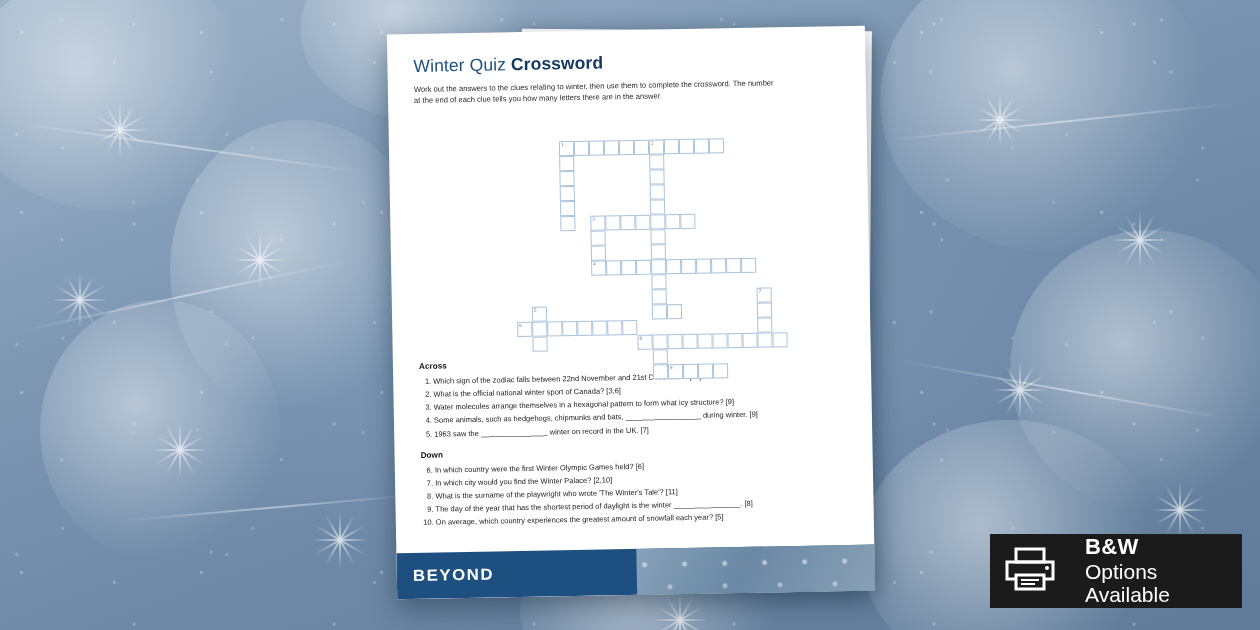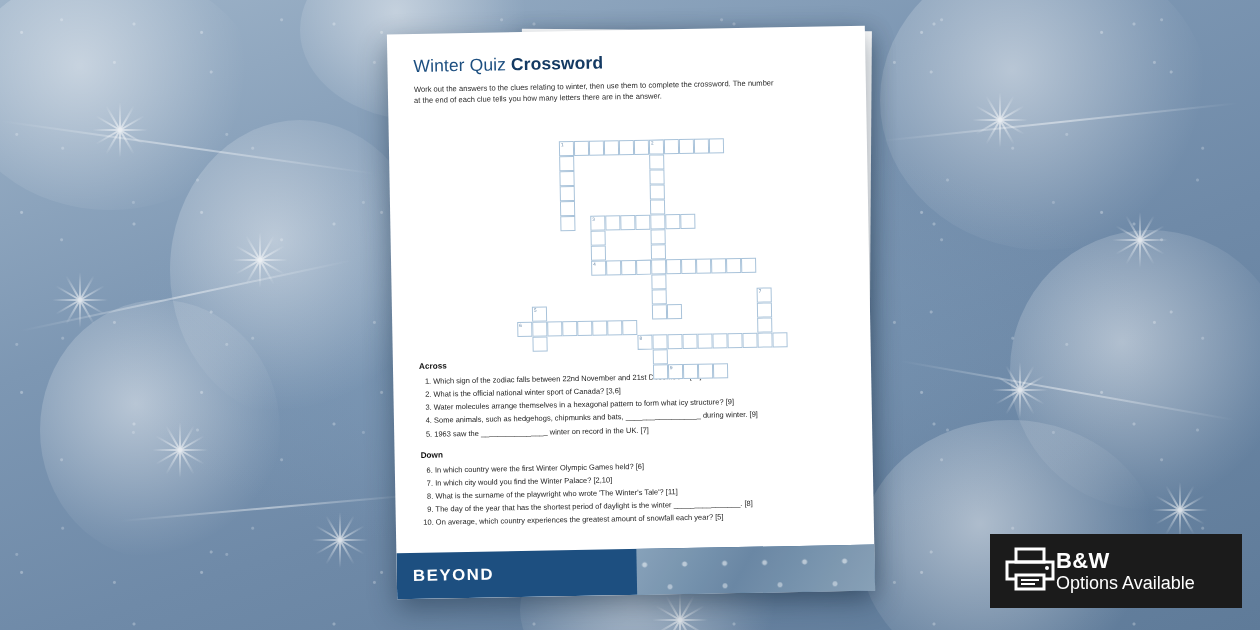--- a/index.html
+++ b/index.html
@@ -198,26 +198,26 @@
 
   
   .bw-badge {
     position: absolute;
     right: 18px; bottom: 22px;
     width: 252px; height: 74px;
     background: #1b1b1b;
     display: flex;
     align-items: center;
     padding: 0 14px;
-    gap: 0;
+    gap: 29px;
   }
   .bw-badge .printer { flex: 0 0 auto; }
   .bw-text { color: #fff; line-height: 1.12; }
   .bw-text .l1 { font-size: 22px; font-weight: bold; letter-spacing: .3px; }
-  .bw-text .l2 { font-size: 18px; font-weight: normal; }
+  .bw-text .l2 { font-size: 21px; font-weight: normal; }
 </style>
 </head>
 <body>
 
 <div class="stage">
 
   <div class="bg">
     <div class="bgtex"></div>
 
     <div class="blob" style="left:-40px; top:-30px; width:300px; height:240px;"></div>

